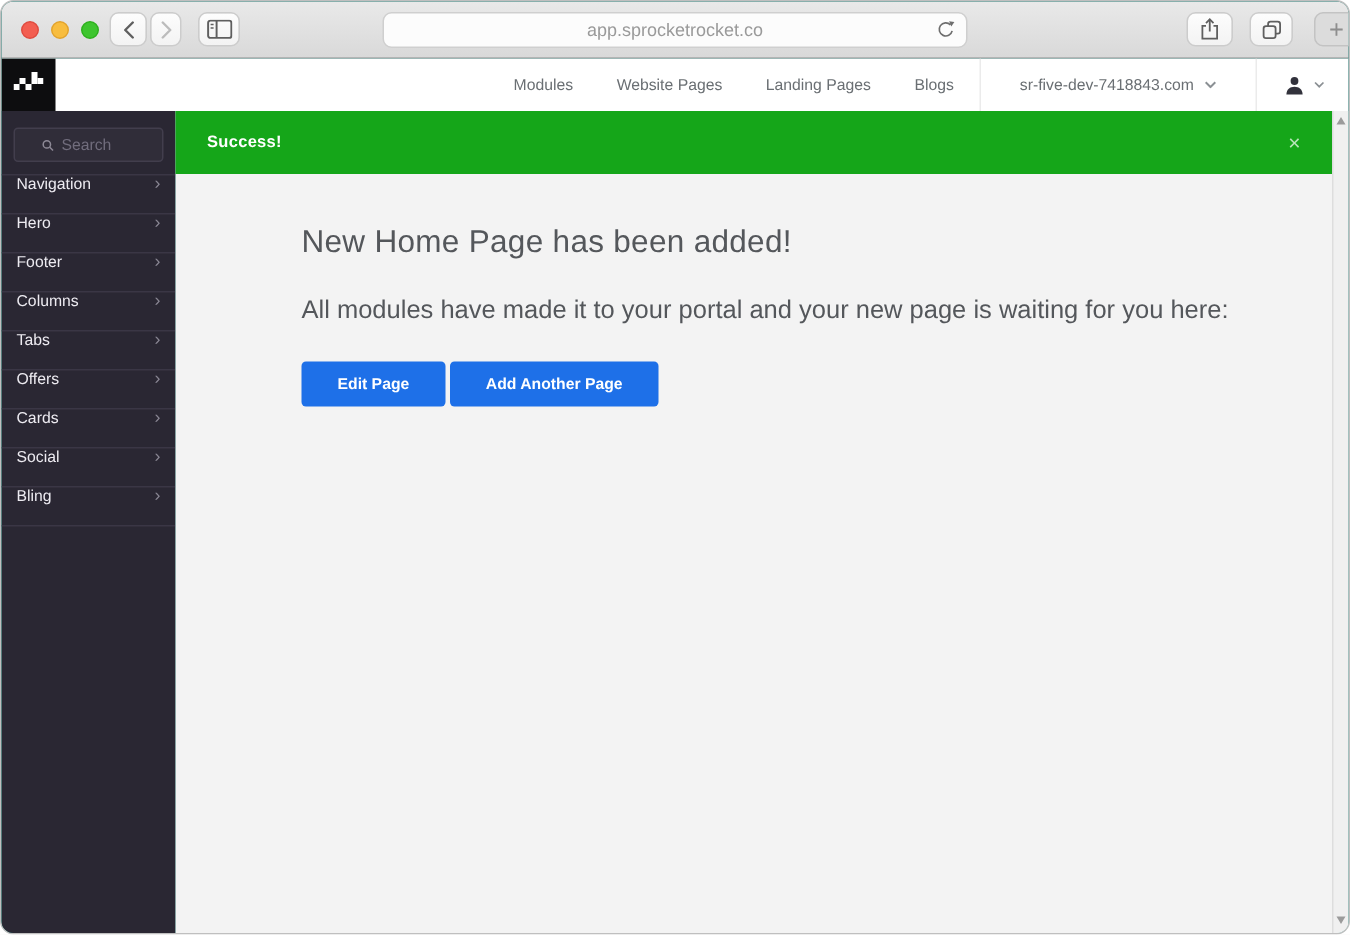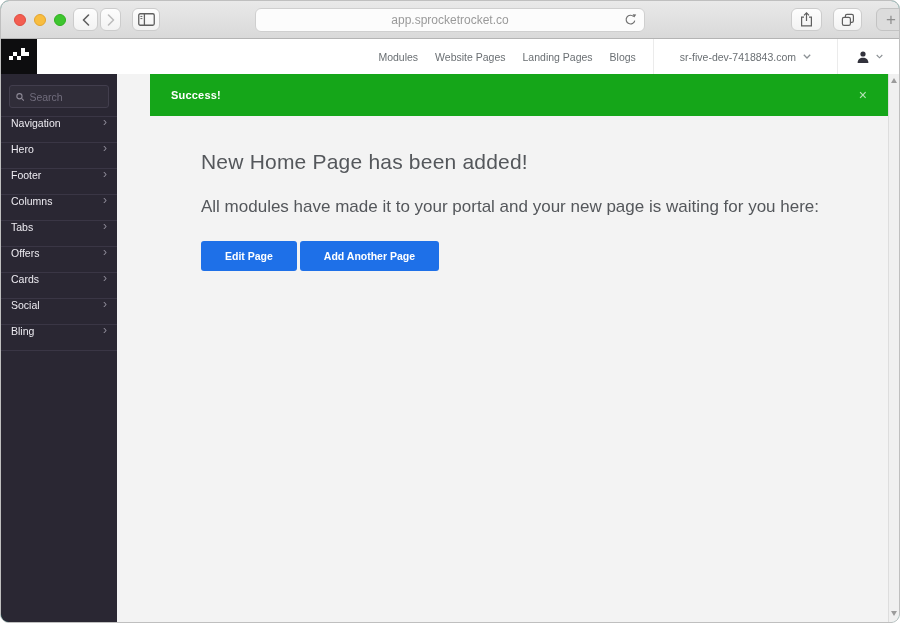--- a/index.html
+++ b/index.html
@@ -36,54 +36,54 @@
     position:absolute; left:50%; top:7px; transform:translateX(-50%);
     width:390px; height:24px; background:#fcfcfc; border:1px solid #cfcfcf; border-radius:6px;
     display:flex; align-items:center; justify-content:center;
     font-size:12px; color:#9a9a9a;
   }
   .urlbar .reload { position:absolute; right:7px; top:4px; color:#6e6e6e; }
   
   .topbar { height:35px; flex:0 0 35px; background:#fff; display:flex; align-items:stretch; }
   .logo { width:36px; background:#0d0d0f; display:flex; align-items:center; justify-content:center; }
   .topbar .spacer { flex:1; }
-  .nav-links { display:flex; align-items:center; gap:17px; padding-right:17px; }
+  .nav-links { display:flex; align-items:center; gap:29px; padding-right:17px; }
   .nav-link { font-size:10.5px; color:#6a6f73; cursor:pointer; white-space:nowrap; }
   .domain-sect {
     display:flex; align-items:center; gap:7px; padding:4px 26px;
     border-left:1px solid #ebebeb; border-right:1px solid #ebebeb;
     font-size:10.5px; color:#6a6f73; cursor:pointer;
   }
   .avatar-sect { display:flex; align-items:center; gap:6px; padding:0 16px 0 18px; cursor:pointer; }
   .chev-svg { display:block; }
   
   .app-body { flex:1; display:flex; min-height:0; }
   .sidebar { width:116px; flex:0 0 116px; background:#2a2733; display:flex; flex-direction:column; }
   .search-box {
     margin:11px 8px 8px 8px; height:23px; border:1px solid #423e4d; border-radius:3px;
-    background:rgba(255,255,255,0.03); display:flex; align-items:center; gap:5px; padding:0 6px;
+    background:rgba(255,255,255,0.03); display:flex; align-items:center; gap:5px; padding:0 18px;
   }
   .search-box input {
     background:transparent; border:none; outline:none; width:100%;
     font-size:10.5px; color:#cfccd8; font-family:inherit;
   }
   .search-box input::placeholder { color:#716d7d; }
   .side-list { border-top:1px solid #3a3645; }
   .side-item {
     height:26px; display:flex; align-items:flex-start; justify-content:space-between;
     padding:0 10px; border-bottom:1px solid #3a3645; cursor:pointer;
   }
   .side-item .lbl { font-size:10.5px; color:#edebf1; }
   .side-item .chev { font-size:12px; color:#8a8794; line-height:1; margin-top:-1px; }
   
   .main { flex:1; display:flex; min-width:0; background:#f3f3f3; }
   .main-col { flex:1; min-width:0; display:flex; flex-direction:column; }
   .banner {
     height:42px; flex:0 0 42px; background:var(--success-green,#15a619);
-    display:flex; align-items:center; padding:0 21px;margin-left:33px;
+    display:flex; align-items:center; padding:0 21px;
   }
   .banner .msg { color:#fff; font-size:11px; font-weight:bold; letter-spacing:.2px; }
   .banner .close {
     margin-left:auto; color:rgba(255,255,255,0.7); font-size:14px; cursor:pointer; line-height:1;
   }
   .content { padding:34px 40px 0 84px; }
   .content h1 { font-size:21px; font-weight:400; color:#54575b; letter-spacing:.2px; }
   .content p { margin-top:23px; font-size:17px; color:#54575b; }
   .btn-row { margin-top:24px; display:flex; gap:3px; }
   .cta {

